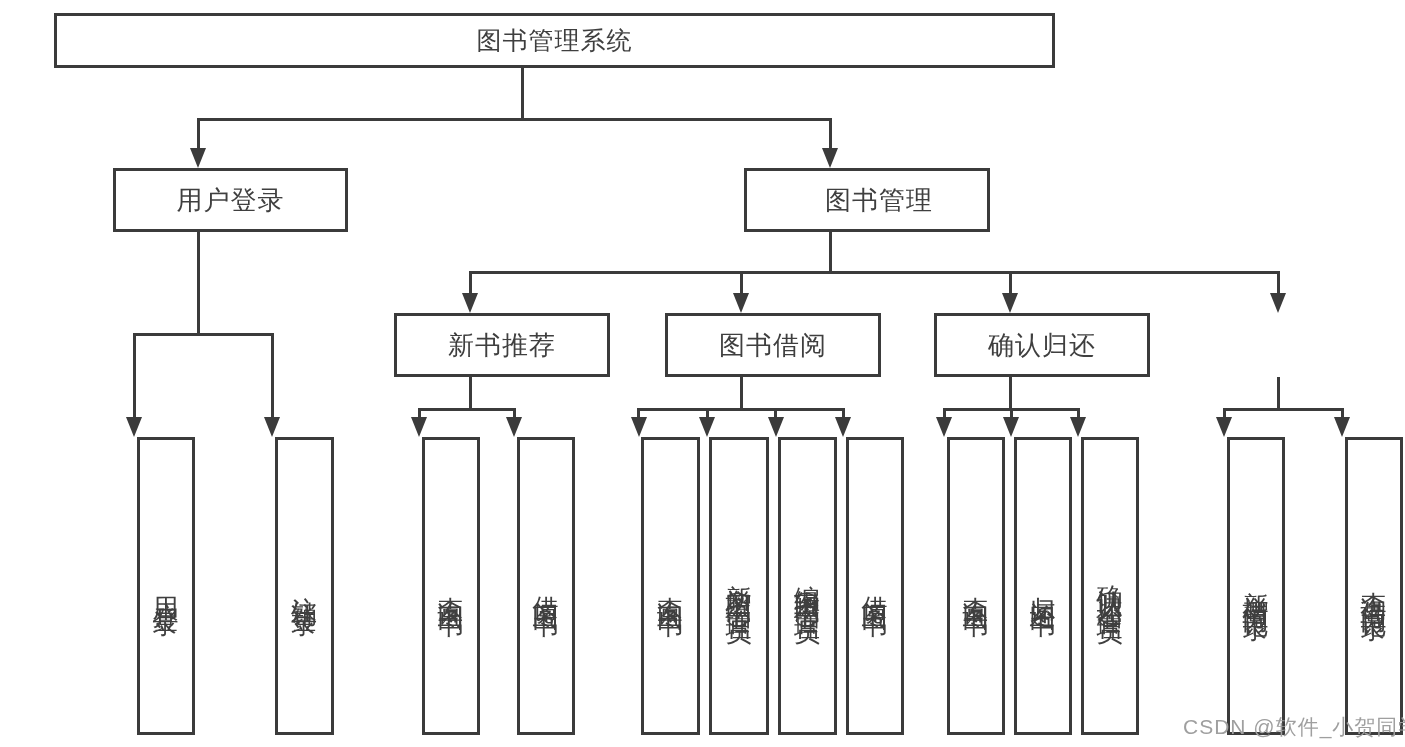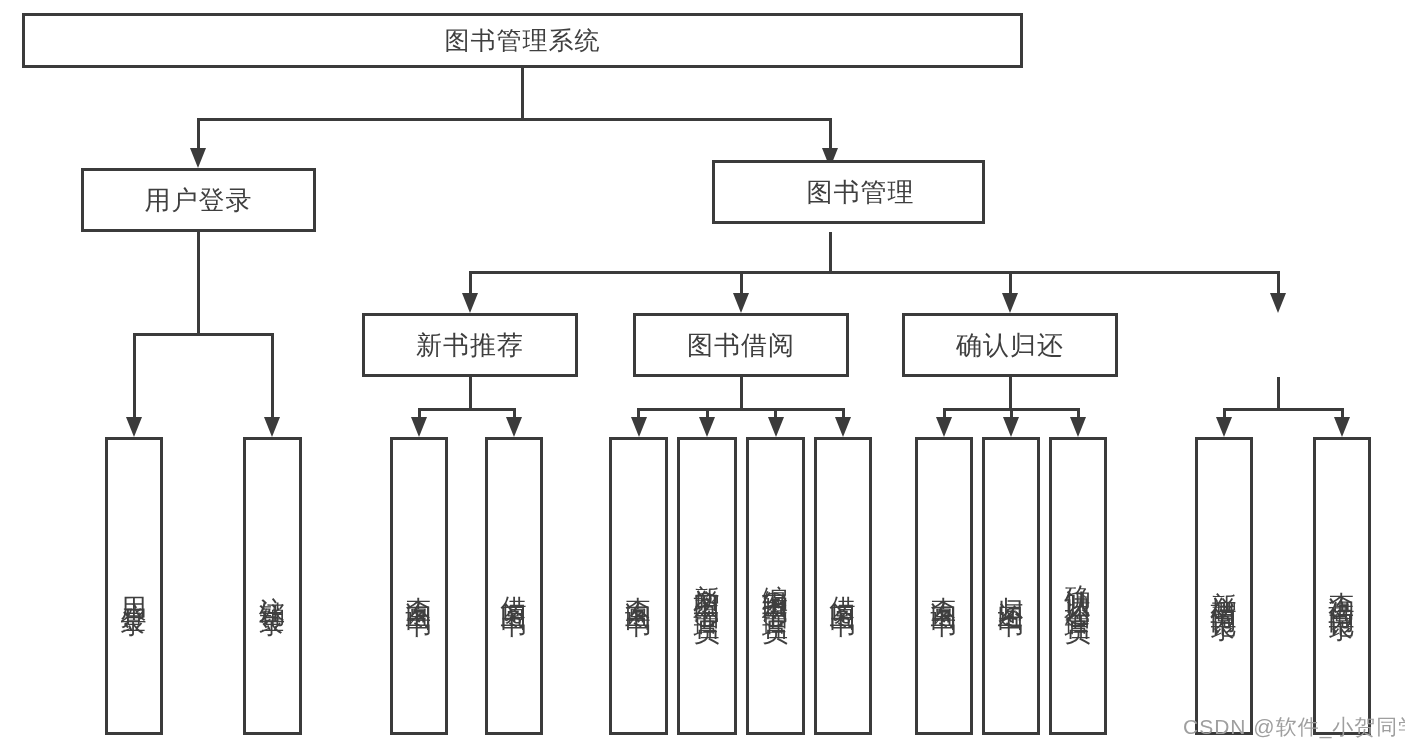--- a/index.html
+++ b/index.html
@@ -18,20 +18,21 @@
   .box {
     position: absolute;
     box-sizing: border-box;
     border: 3px solid var(--line, #3b3b3b);
     background: #ffffff;
     display: flex;
     align-items: center;
     justify-content: center;
     color: var(--text, #3f3f3f);
     z-index: 2;
+    margin-left: 32px;
   }
   .hbox span {
     font-size: 26px;
     letter-spacing: 1px;
     white-space: nowrap;
   }
   .root-box span {
     font-size: 25px;
   }
   .vbox span {
@@ -70,21 +71,21 @@
 <body>
 
 <div class="canvas">
   <div class="watermark">CSDN @软件_小贺同学</div>
 <div class="box hbox root-box" style="left: 22px; top: 13px; width: 1001px; height: 55px;">
       <span>图书管理系统</span>
     </div>
     <div class="box hbox" style="left: 81px; top: 168px; width: 235px; height: 64px;">
       <span>用户登录</span>
     </div>
-    <div class="box hbox" style="left: 712px; top: 160px; width: 273px; height: 64px; padding-left: 24px;">
+    <div class="box hbox" style="left: 712px; top: 168px; width: 246px; height: 64px; padding-left: 24px;">
       <span>图书管理</span>
     </div>
     <div class="box hbox" style="left: 362px; top: 313px; width: 216px; height: 64px;">
       <span>新书推荐</span>
     </div>
     <div class="box hbox" style="left: 633px; top: 313px; width: 216px; height: 64px;">
       <span>图书借阅</span>
     </div>
     <div class="box hbox" style="left: 902px; top: 313px; width: 216px; height: 64px;">
       <span>确认归还</span>

